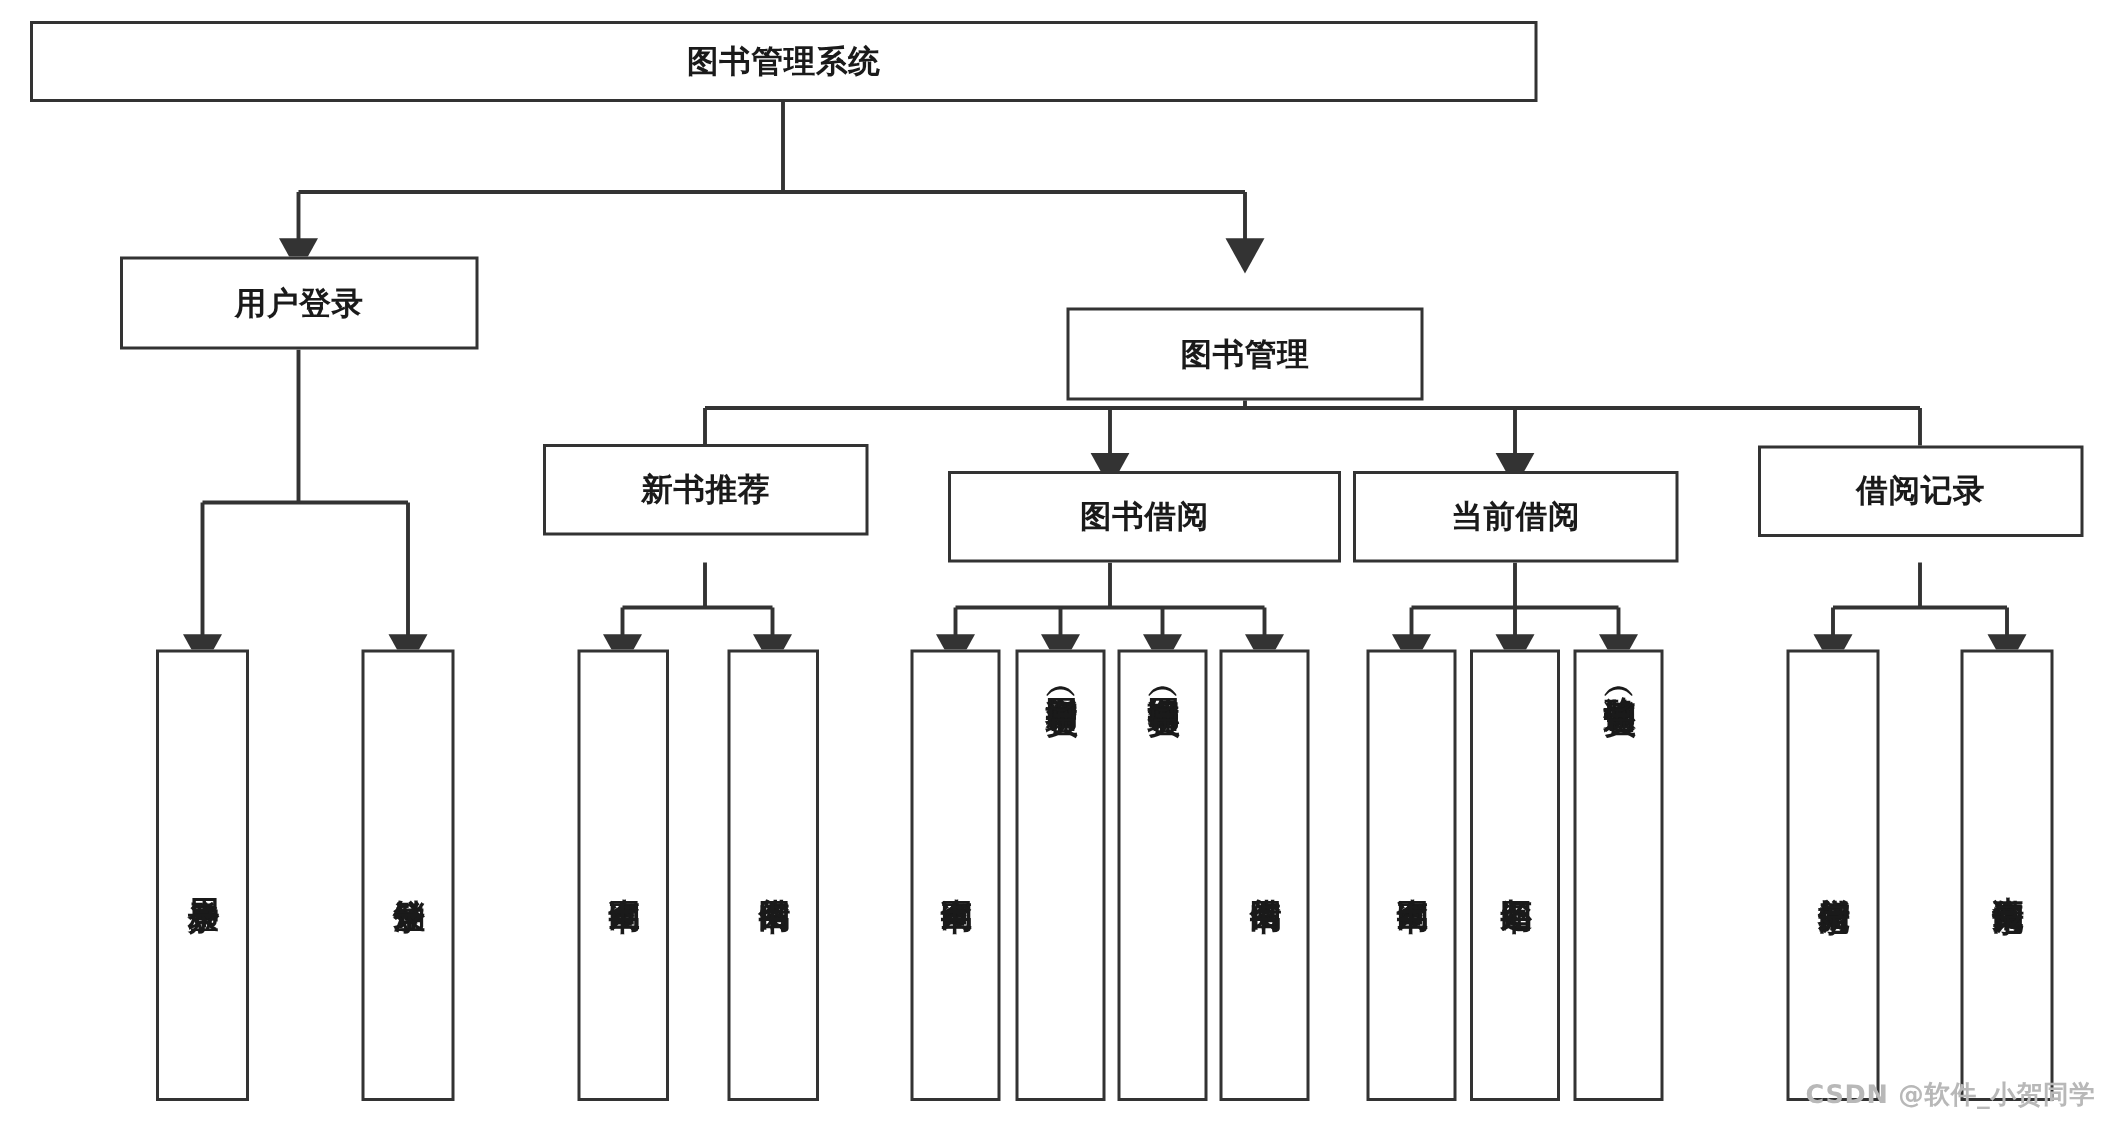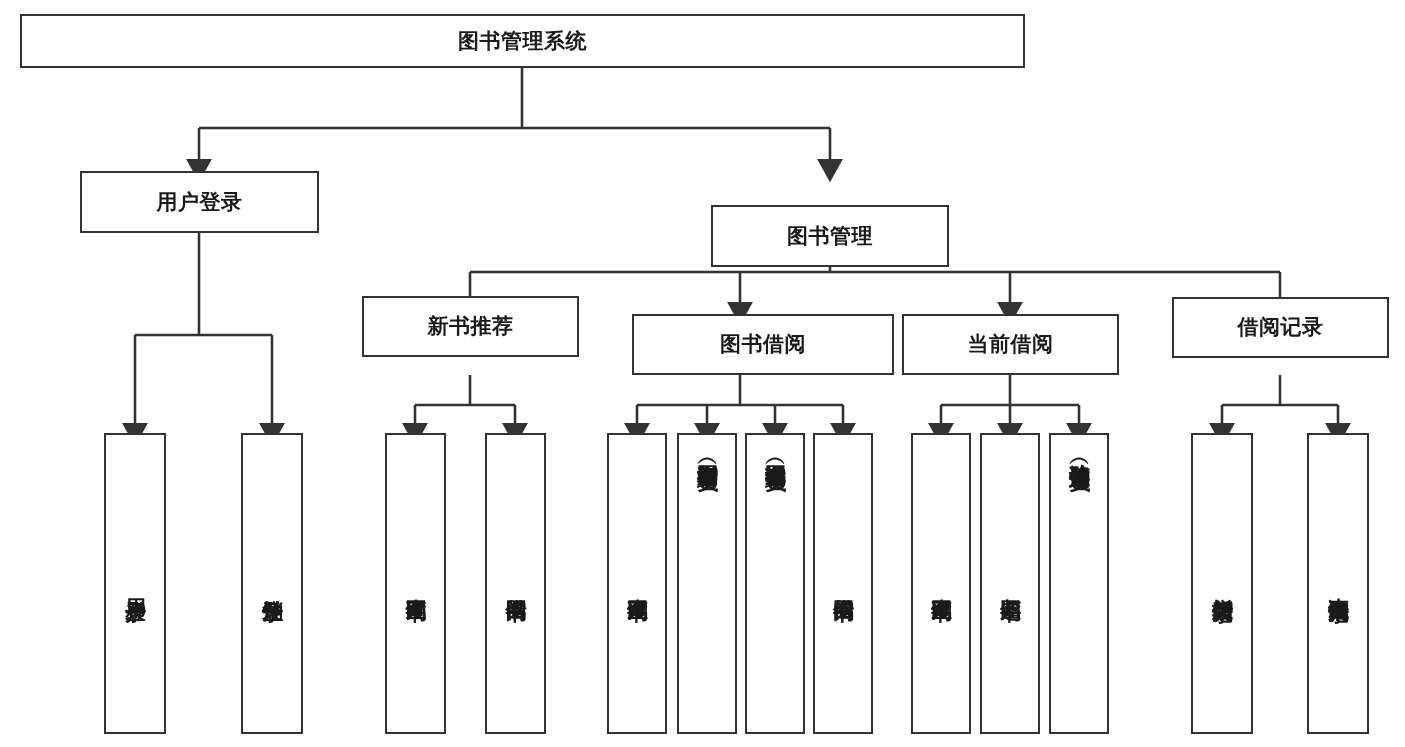--- a/index.html
+++ b/index.html
@@ -187,13 +187,14 @@
     <span class="label">确认归还（管理员）</span>
   </div>
 
   <div class="node vert mid" style="left:1191px; top:433px; width:62px; height:301px;">
     <span class="label">新增借阅记录</span>
   </div>
   <div class="node vert mid" style="left:1307px; top:433px; width:62px; height:301px;">
     <span class="label">查询借阅记录</span>
   </div>
 
+  <div id="watermark">CSDN @软件_小贺同学</div>
 </div>
 
 </body></html>

